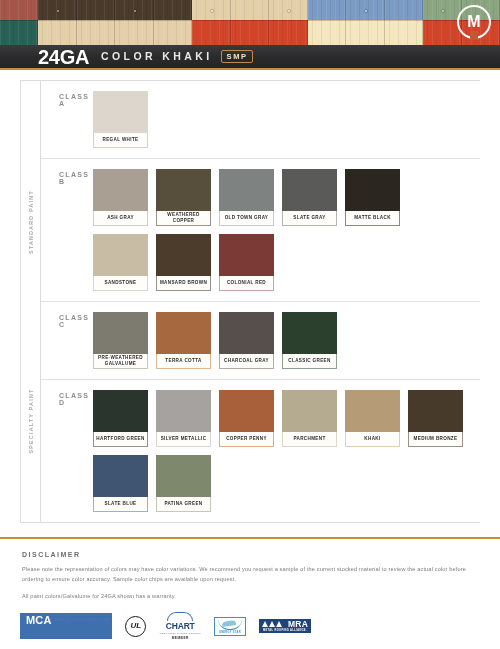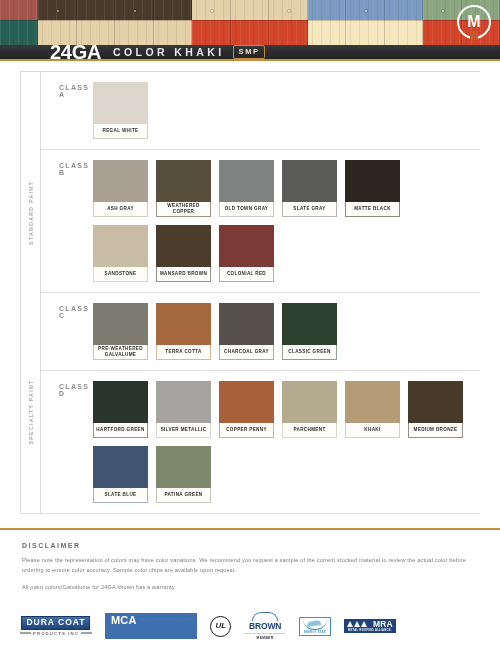--- a/index.html
+++ b/index.html
@@ -60,25 +60,25 @@
     letter-spacing:0;line-height:1;
     box-sizing:border-box;
   }
   .m-badge .notch{
     position:absolute;left:50%;bottom:-3px;transform:translateX(-50%);
     width:8px;height:9px;background:#c4582f;
   }
 
   
   .titlebar{
-    height:16px;width:500px;
+    height:25px;width:500px;
     background:linear-gradient(180deg,#3a3a3c 0%,#2a2a2b 55%,#242425 100%);
     border-bottom:2px solid #c98d3c;
     display:flex;align-items:center;
-    padding-left:50px;box-sizing:border-box;text-align:center;
+    padding-left:38px;box-sizing:border-box;text-align:center;
   }
   .t-24ga{
     color:#ffffff;font-size:20px;font-weight:bold;
     letter-spacing:-0.3px;line-height:1;
   }
   .t-chart{
     color:#e9e9e9;font-size:10.5px;font-weight:bold;
     letter-spacing:3.4px;margin-left:12px;line-height:1;
   }
   .t-smp{
@@ -487,41 +487,33 @@
 
 <div class="disc-rule"></div>
 <div class="disclaimer">
   <div class="disc-title">DISCLAIMER</div>
   <p class="disc-p">Please note the representation of colors may have color variations. We recommend you request a sample of the current stocked material to review the actual color before ordering to ensure color accuracy. Sample color chips are available upon request.</p>
   <p class="disc-p">All paint colors/Galvalume for 24GA shown has a warranty.</p>
 </div>
 
 <div class="footer">
 
-  <div class="logo lg-duracoat">
-    <div class="dc-top">DURA COAT</div>
-    <div class="dc-bot">
-      <span class="dc-bar"></span>
-      <span class="dc-sub">PRODUCTS INC</span>
-      <span class="dc-bar"></span>
-    </div>
-  </div>
 
   <div class="logo lg-mca">
     <div class="mca-main">MCA</div>
     <div class="mca-sub">METAL CONSTRUCTION ASSOCIATION</div>
   </div>
 
   <div class="logo lg-ul">
     <span>UL</span>
   </div>
 
   <div class="logo lg-crrc">
     <div class="crrc-roof"></div>
-    <div class="crrc-main">BROWN</div>
+    <div class="crrc-main">CHART</div>
     <div class="crrc-sub">COOL ROOF RATING COUNCIL</div>
     <div class="crrc-mem">MEMBER</div>
   </div>
 
   <div class="logo lg-estar">
     <div class="es-swoosh"></div>
     <div class="es-sub">ENERGY STAR</div>
   </div>
 
   <div class="logo lg-mra">

